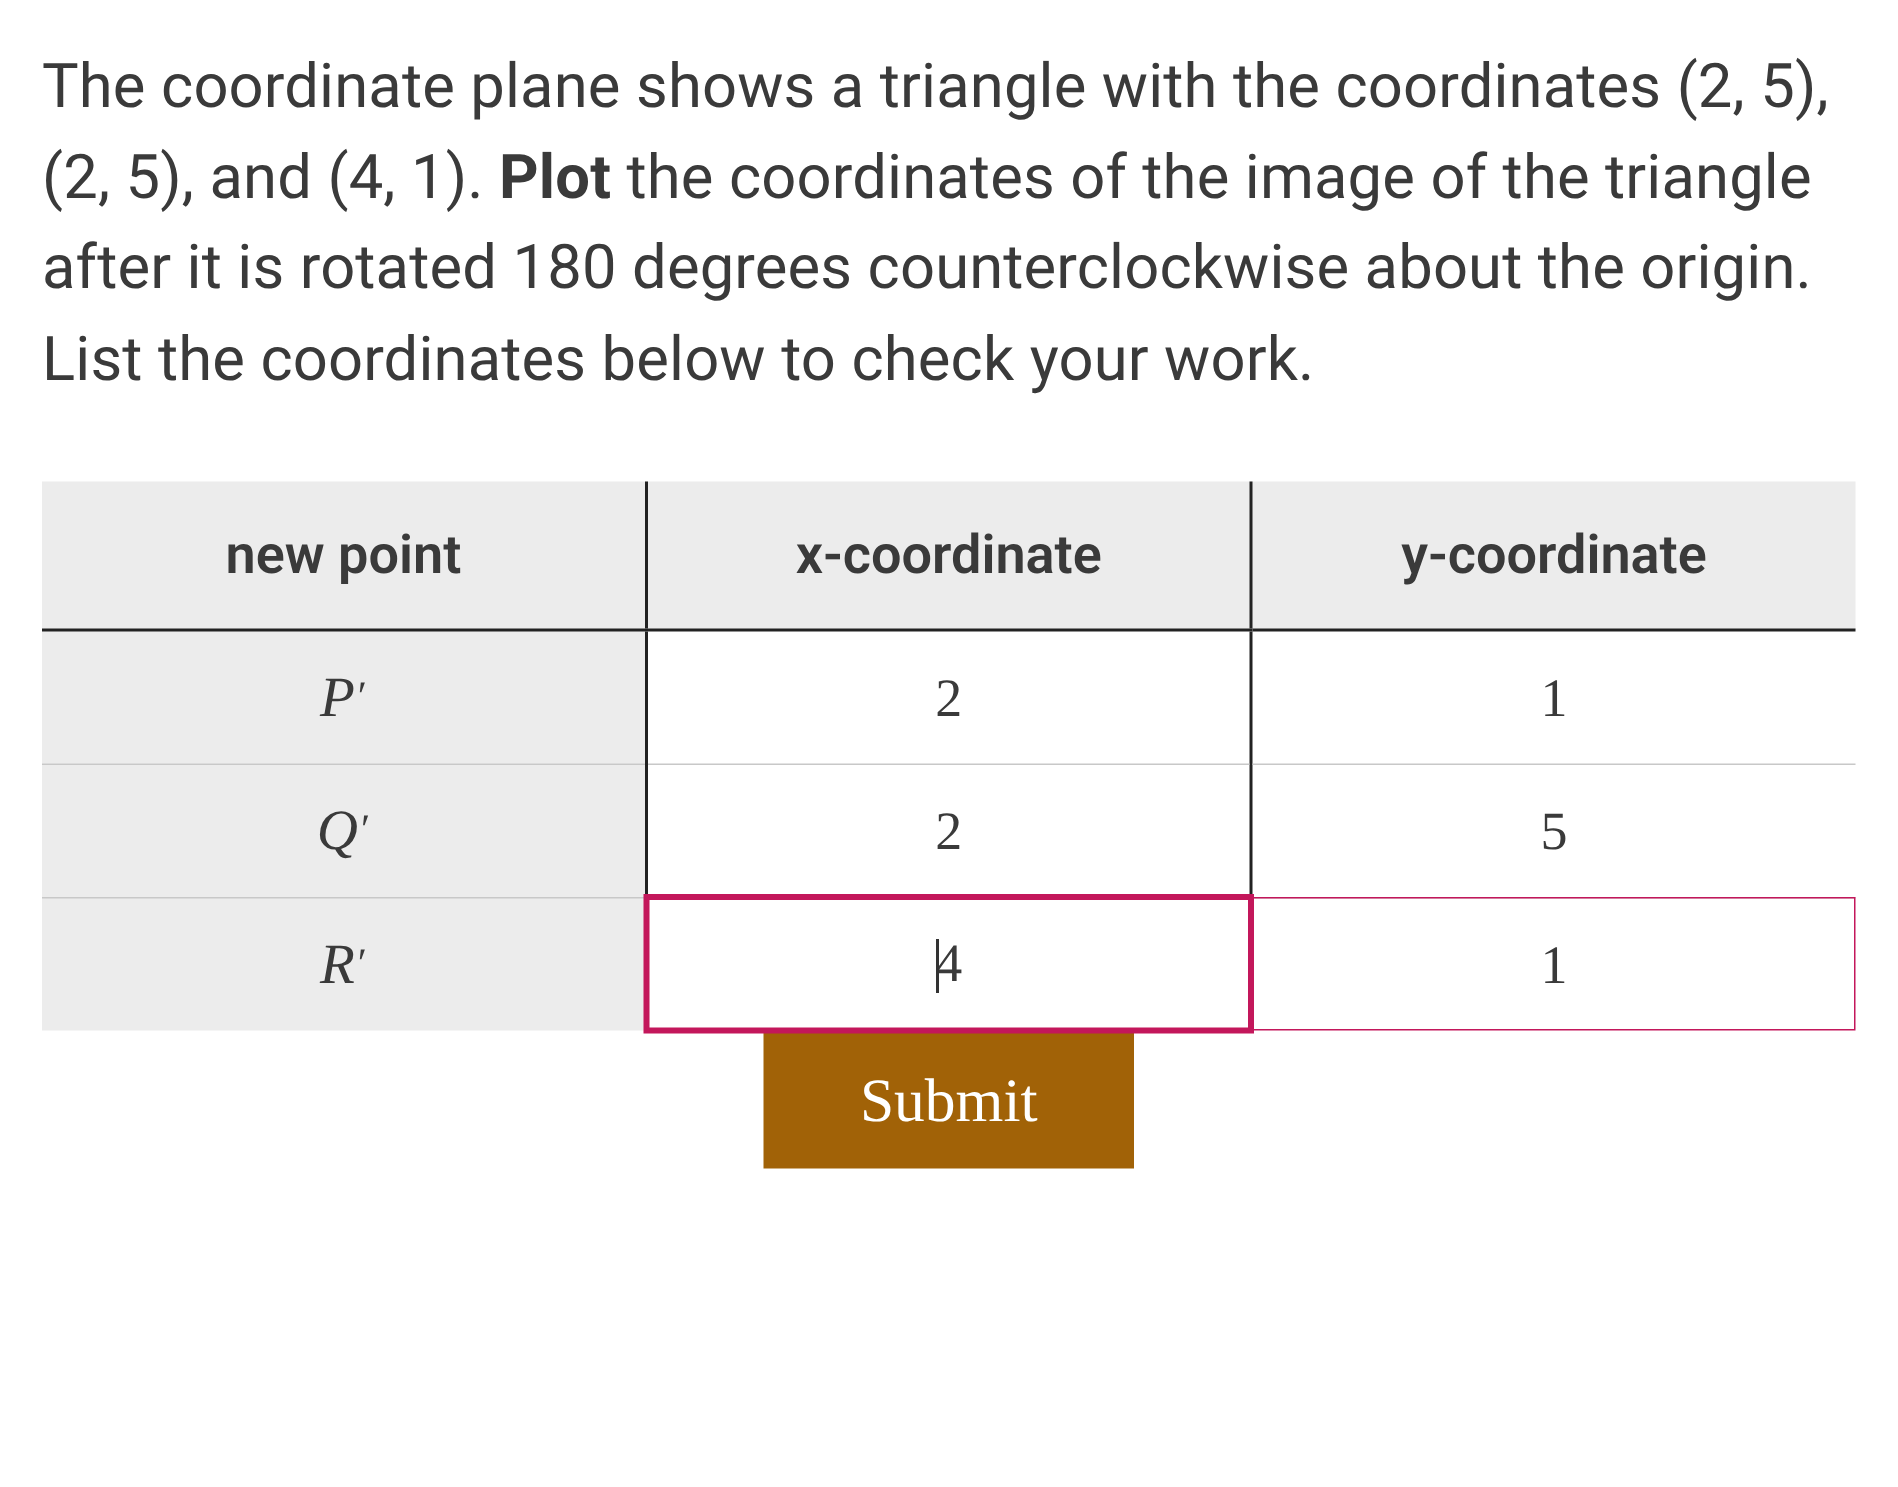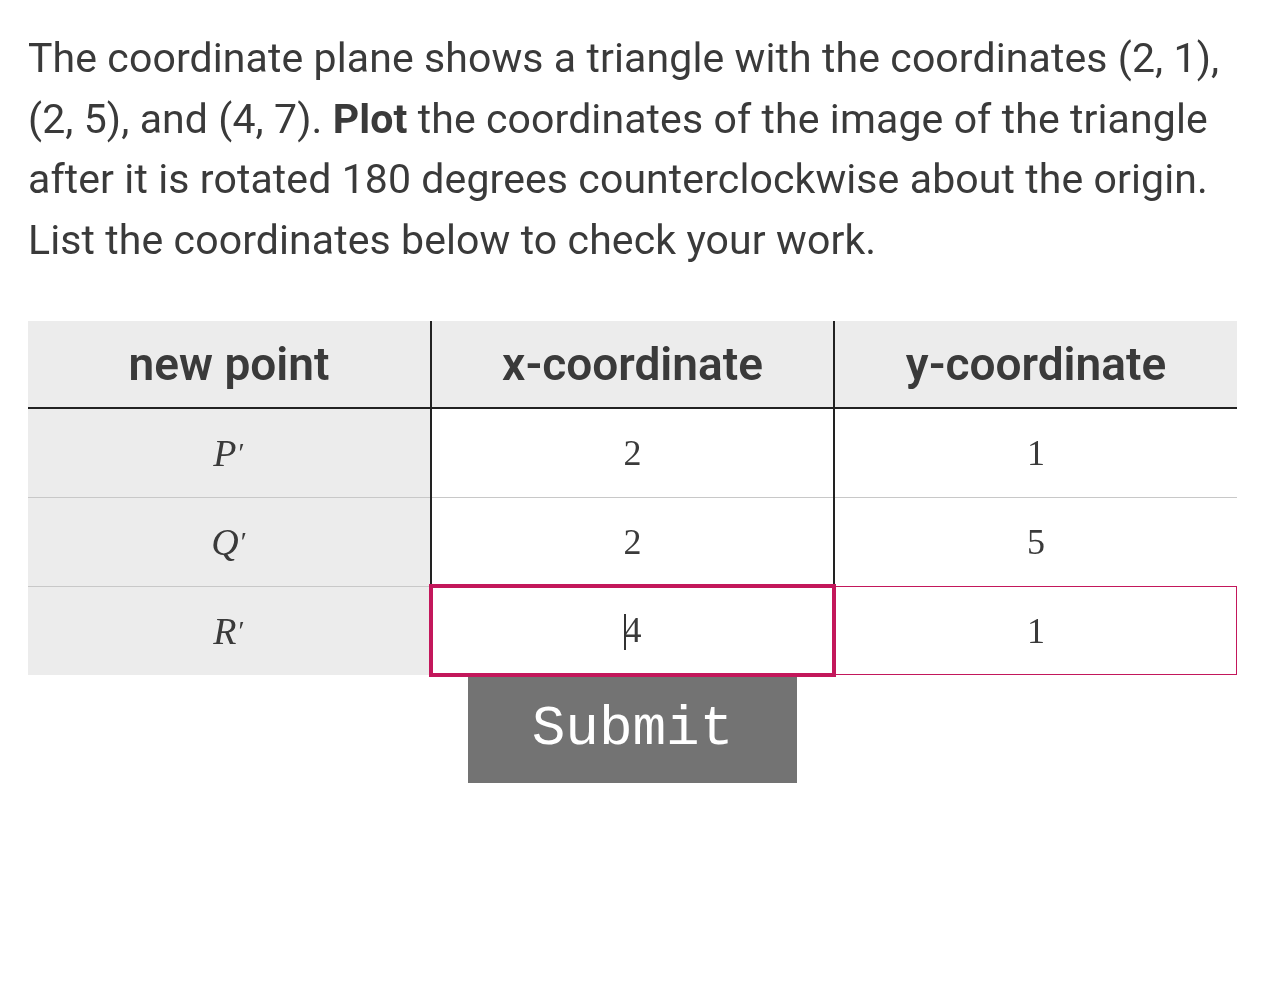--- a/index.html
+++ b/index.html
@@ -26,24 +26,24 @@
     font-weight: 700;
     margin-top: 24px;
   }
   .table {
     width: 100%;
     border-collapse: collapse;
   }
   .table th {
     background: #ececec;
     font-weight: 600;
-    font-size: 46px;
+    font-size: 36px;
     color: #3a3a3a;
     text-align: center;
-    padding: 16px 10px;
+    padding: 28px 10px;
     border-bottom: 2px solid #222;
   }
   .table th + th {
     border-left: 2px solid #222;
     margin-top: 19px;
   }
   .table td {
     font-size: 36px;
     text-align: center;
     padding: 22px 10px;
@@ -94,37 +94,37 @@
     vertical-align: middle;
     position: relative;
     top: -2px;
   }
   .submit-wrap {
     display: flex;
     justify-content: center;
     margin-top: 0px;
   }
   .submit-btn {
-    background: #737373;
+    background: #a16207;
     color: #ffffff;
-    font-size: 56px;
+    font-size: 41px;
     border: none;
     padding: 22px 64px;
     cursor: pointer;
-    font-family: Liberation Mono, monospace;
+    font-family: Liberation Serif, serif;
   }
   .col-point { width: 33.3%; }
   .col-x { width: 33.3%; }
   .col-y { width: 33.3%; }
 </style>
 </head>
 <body>
 
 <div class="prompt">
-  <span>The coordinate plane shows a triangle with the coordinates (2, 1), (2, 5), and (4, 7).  </span><span class="bold">Plot</span><span> the coordinates of the image of the triangle after it is rotated 180 degrees counterclockwise about the origin. List the coordinates below to check your work.</span>
+  <span>The coordinate plane shows a triangle with the coordinates (2, 5), (2, 5), and (4, 1).  </span><span class="bold">Plot</span><span> the coordinates of the image of the triangle after it is rotated 180 degrees counterclockwise about the origin. List the coordinates below to check your work.</span>
 </div>
 
 <table class="table">
   <colgroup>
     <col class="col-point">
     <col class="col-x">
     <col class="col-y">
   </colgroup>
   <thead>
     <tr>

